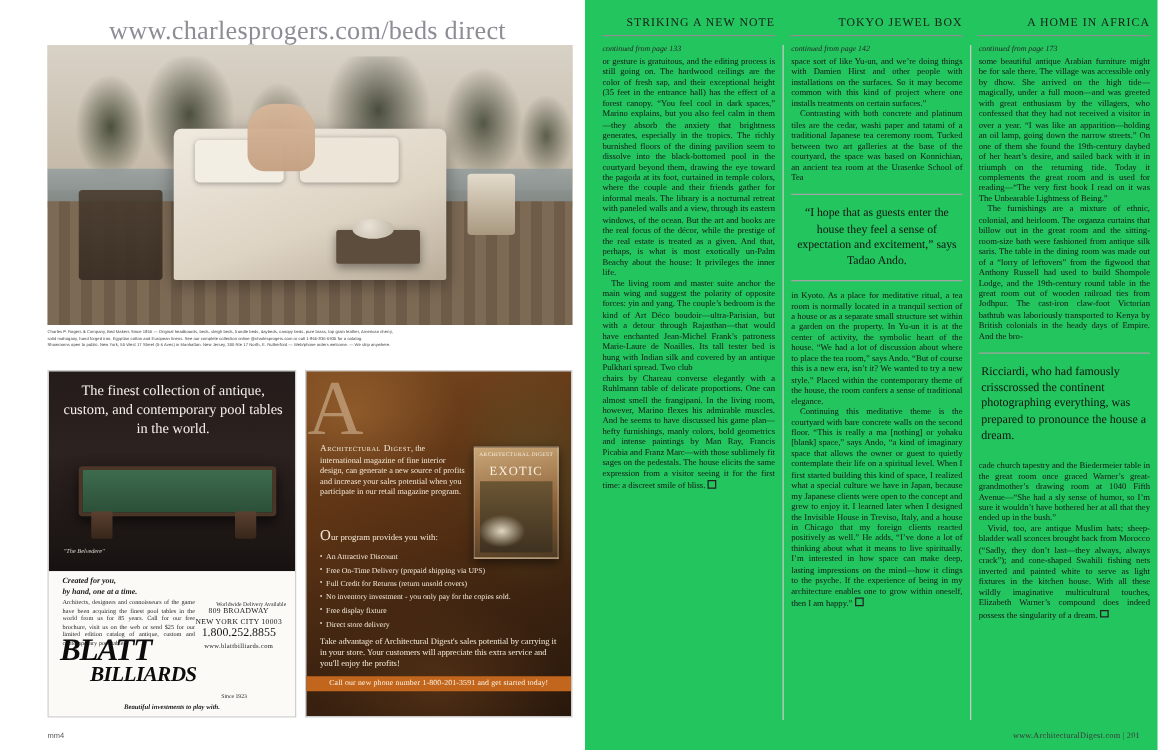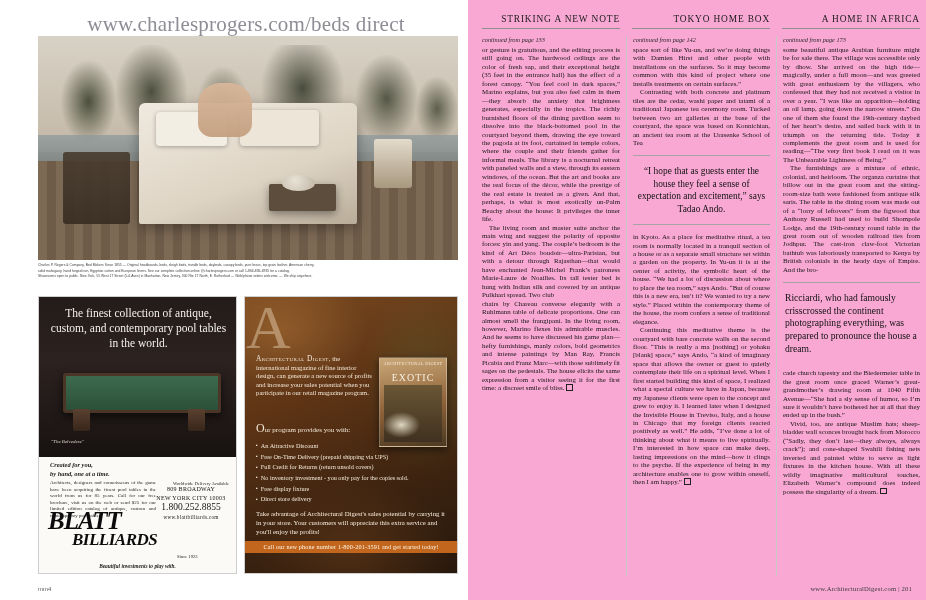--- a/index.html
+++ b/index.html
@@ -11,21 +11,21 @@
     width: 926px;
     height: 600px;
     overflow: hidden;
     font-family: "Liberation Serif", serif;
     color: #1a1a1a;
   }
   .page {
     position: relative;
     width: 926px;
     height: 600px;
-    background: #f9a8d4;
+    background: #22c55e;
   }
 
   
   .ad-half {
     position: absolute;
     left: 0; top: 0;
     width: 468px; height: 600px;
     background: #ffffff;
   }
   .ad-url {
@@ -544,21 +544,21 @@
         <div class="adad-cta">Call our new phone number 1-800-201-3591 and get started today!</div>
       </div>
 
     </div>
   </div>
 
   <div class="edit">
 
     <div class="col-heads">
       <div class="col-head">STRIKING A NEW NOTE</div>
-      <div class="col-head">TOKYO HOME BOX</div>
+      <div class="col-head">TOKYO JEWEL BOX</div>
       <div class="col-head">A HOME IN AFRICA</div>
     </div>
 
     <div class="cols">
 
       <div class="col">
         <p class="contd">continued from page 133</p>
         <p class="para">or gesture is gratuitous, and the editing process is still going on. The hardwood ceilings are the color of fresh sap, and their exceptional height (35 feet in the entrance hall) has the effect of a forest canopy. “You feel cool in dark spaces,” Marino explains, but you also feel calm in them—they absorb the anxiety that brightness generates, especially in the tropics. The richly burnished floors of the dining pavilion seem to dissolve into the black-bottomed pool in the courtyard beyond them, drawing the eye toward the pagoda at its foot, curtained in temple colors, where the couple and their friends gather for informal meals. The library is a nocturnal retreat with paneled walls and a view, through its eastern windows, of the ocean. But the art and books are the real focus of the décor, while the prestige of the real estate is treated as a given. And that, perhaps, is what is most exotically un-Palm Beachy about the house: It privileges the inner life.</p>
         <p class="para indent">The living room and master suite anchor the main wing and suggest the polarity of opposite forces: yin and yang. The couple’s bedroom is the kind of Art Déco boudoir—ultra-Parisian, but with a detour through Rajasthan—that would have enchanted Jean-Michel Frank’s patroness Marie-Laure de Noailles. Its tall tester bed is hung with Indian silk and covered by an antique Pulkhari spread. Two club</p>
         <p class="para"><span>chairs by Chareau converse elegantly with a Ruhlmann table of delicate proportions. One can almost smell the frangipani. In the living room, however, Marino flexes his admirable muscles. And he seems to have discussed his game plan—hefty furnishings, manly colors, bold geometrics and intense paintings by Man Ray, Francis Picabia and Franz Marc—with those sublimely fit sages on the pedestals. The house elicits the same expression from a visitor seeing it for the first time: a discreet smile of bliss.</span><span class="endmark"></span></p>

